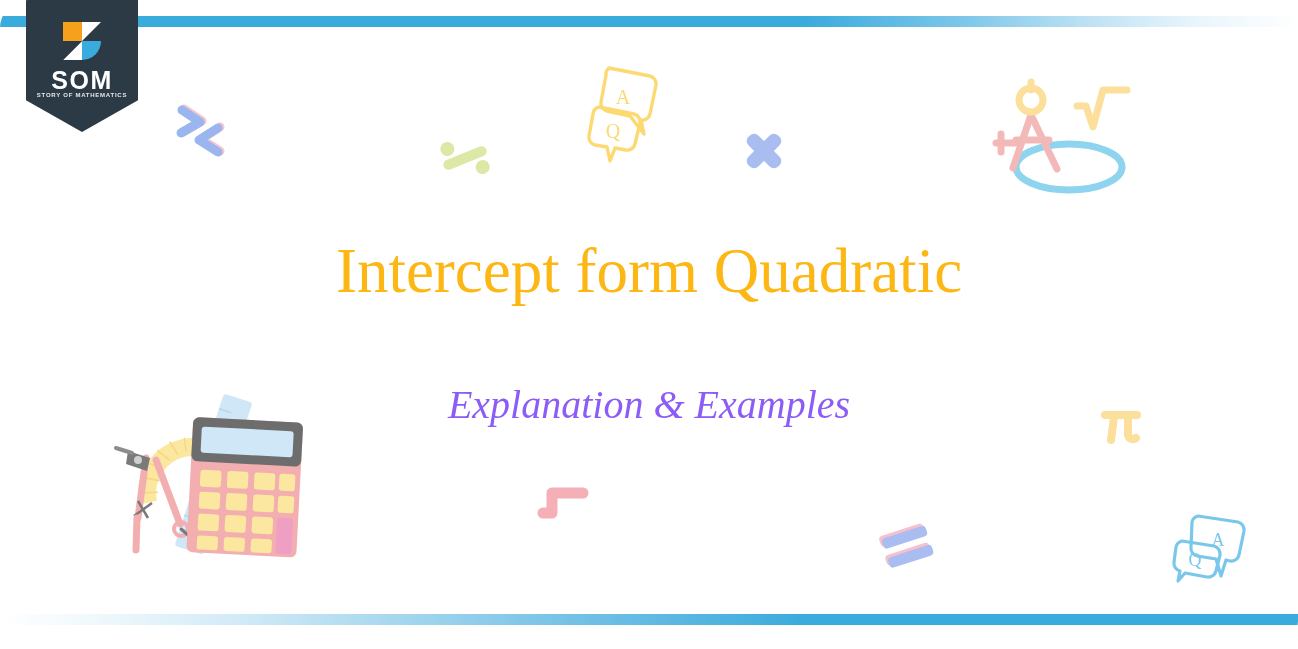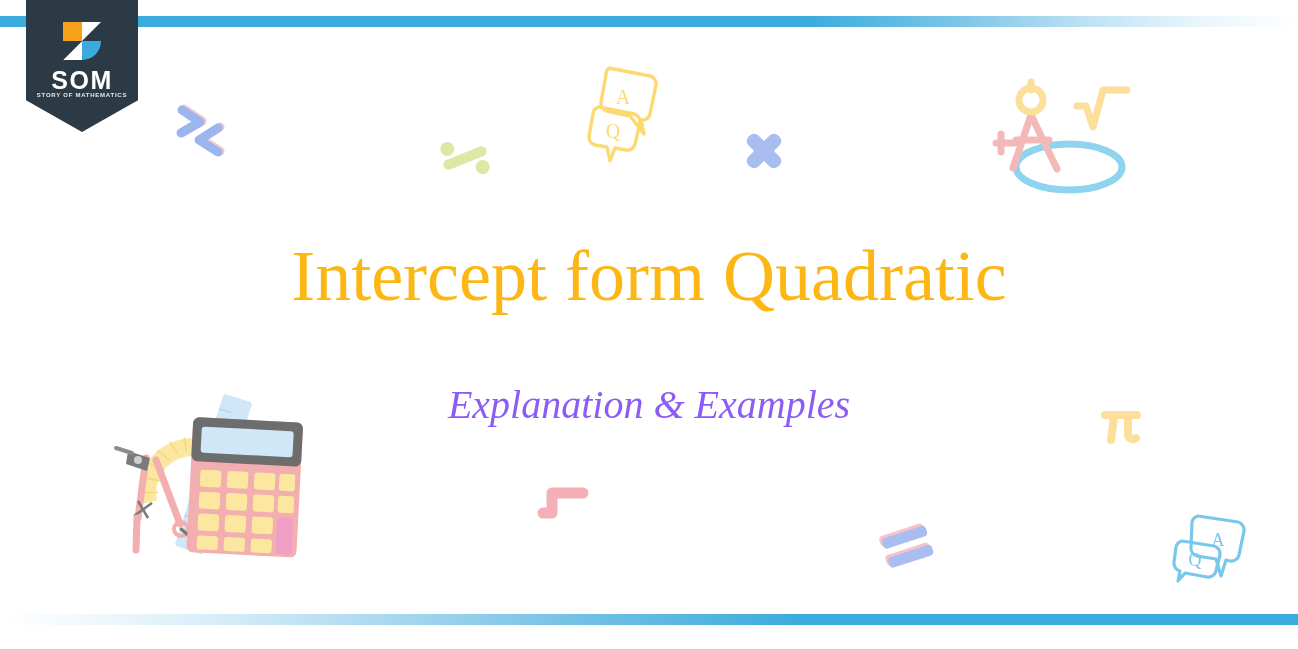--- a/index.html
+++ b/index.html
@@ -9,20 +9,21 @@
   }
   body {
     font-family: "Liberation Sans", sans-serif;
   }
   #page {
     position: relative;
     width: 1298px;
     height: 649px;
     overflow: hidden;
     background: #ffffff;
+    border-radius: 28px;
   }
 
   
   .bar-top {
     position: absolute;
     left: 0;
     top: 16px;
     width: 1298px;
     height: 11px;
     background: linear-gradient(to right,
@@ -97,21 +98,21 @@
   }
 
   
   .title {
     position: absolute;
     left: 0;
     top: 236px;
     width: 1298px;
     text-align: center;
     font-family: "Liberation Serif", serif;
-    font-size: 72px;
+    font-size: 63px;
     line-height: 1.12;
     color: #fdb714;
     white-space: nowrap;
   }
   .subtitle {
     position: absolute;
     left: 0;
     top: 381px;
     width: 1298px;
     text-align: center;

